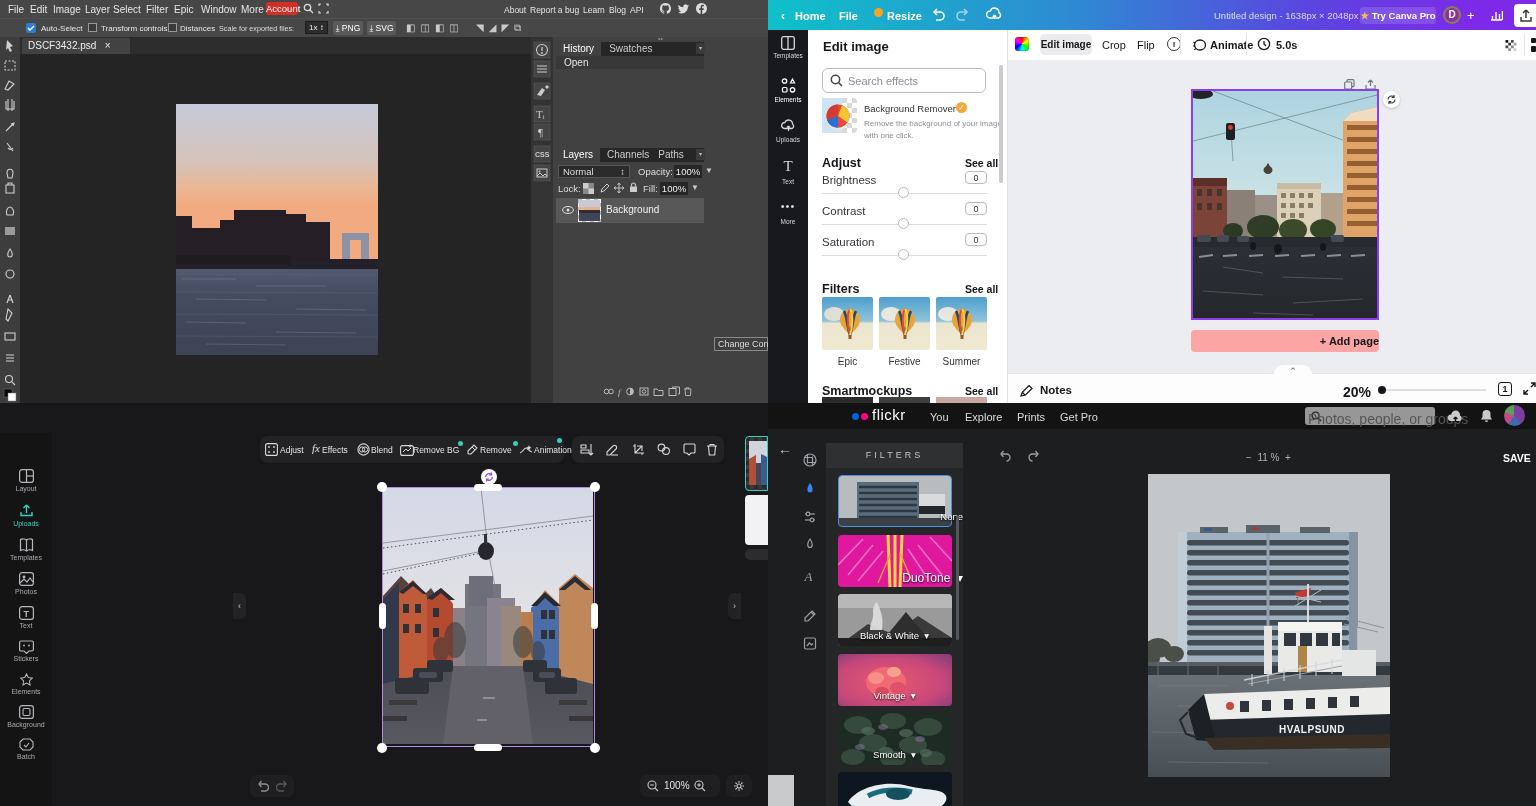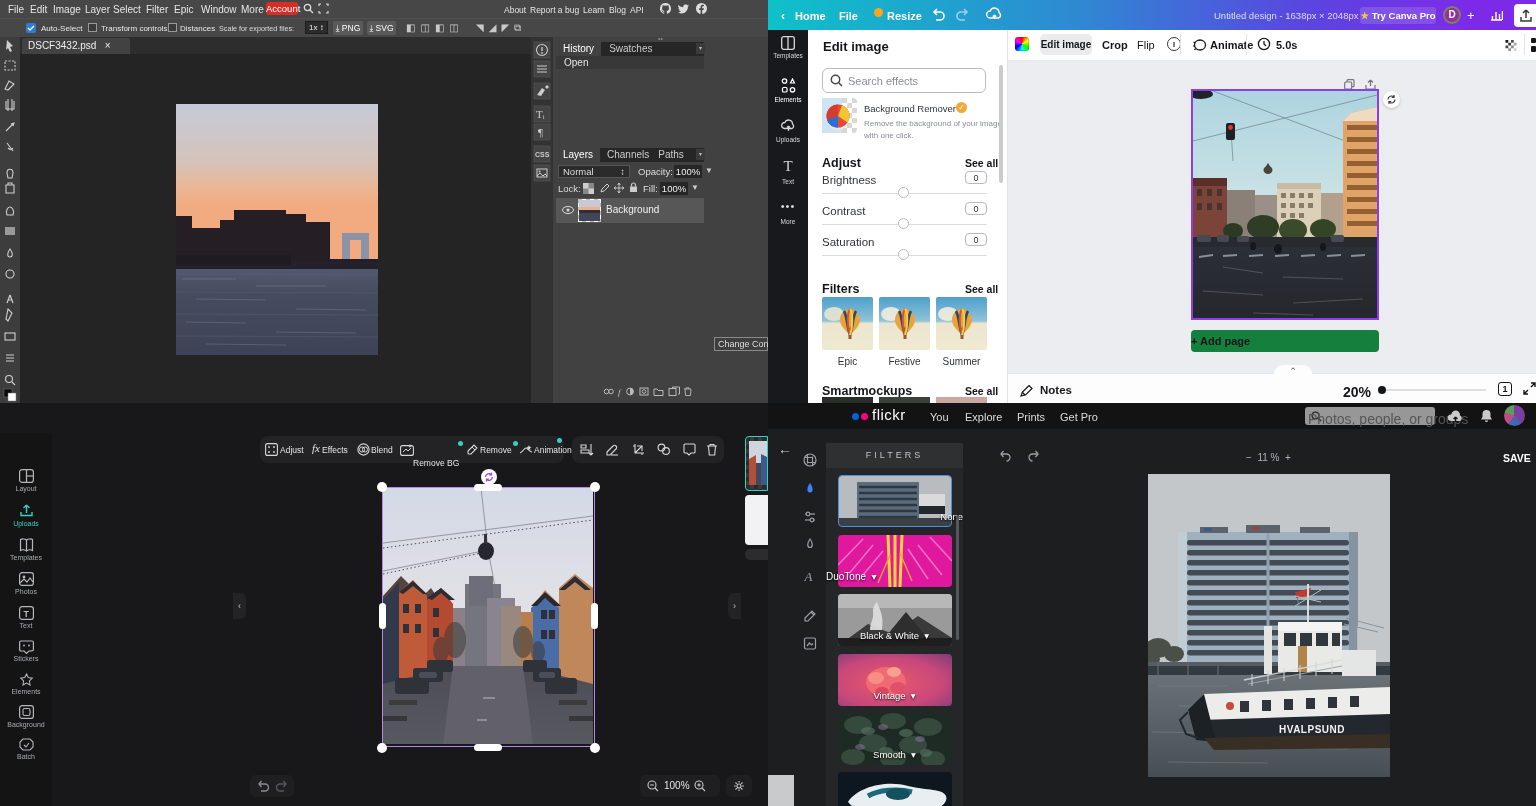--- a/index.html
+++ b/index.html
@@ -286,21 +286,21 @@
         </svg>
     <span class="a" style="left:746px;top:4px;width:26px;height:23px;background:#fff;border-radius:4px"></span>
     <svg class="a" style="left:751px;top:8px" width="14" height="15" viewBox="0 0 14 15">
           <path d="M7 10V2m0 0L4 5m3-3l3 3" stroke="#3a3a3a" stroke-width="1.5" fill="none"></path>
           <path d="M2 9v4h10V9" stroke="#3a3a3a" stroke-width="1.5" fill="none"></path>
         </svg>
   </div>
   <div class="row2 a">
     <span class="a" style="left:247px;top:7px;width:14px;height:14px;border-radius:3px;background:conic-gradient(#f00,#ff0,#0f0,#0ff,#00f,#f0f,#f00);box-shadow:inset 0 0 0 1px rgba(0,0,0,.15)"></span>
     <span class="a" style="left:272px;top:4px;width:52px;height:21px;background:#ebebee;border-radius:5px;color:#15161a;font-size:10px;font-weight:bold;text-align:center;line-height:21px;white-space:nowrap">Edit image</span>
-    <span class="a" style="left:334px;top:9px;font-size:11px;font-weight:bold;color:#15161a">Crop</span>
+    <span class="a" style="left:334px;top:9px;font-size:11px;font-weight:normal;color:#15161a">Crop</span>
     <span class="a" style="left:369px;top:9px;font-size:11px;font-weight:normal;color:#15161a">Flip</span>
     <span class="a" style="left:399px;top:7px;width:14px;height:14px;border:1.4px solid #3a3a3e;border-radius:50%;color:#3a3a3e;font-size:9px;text-align:center;line-height:13px;font-weight:bold">ı</span>
     <span class="a" style="left:412px;top:4px;height:21px;border-left:1px solid #e4e4e8"></span>
     <svg class="a" style="left:424px;top:8px" width="15" height="14" viewBox="0 0 15 14">
           <path d="M8 2c3 0 5.5 2 5.5 5S11 12 8 12 2.5 10 2.5 7 5 2 8 2z" fill="none" stroke="#15161a" stroke-width="1.3"></path>
           <path d="M1.5 4l1.8 1M1 8h2M2 11.5L4 11" stroke="#15161a" stroke-width="1.1"></path>
         </svg>
     <span class="a" style="left:442px;top:9px;font-size:11px;font-weight:bold;color:#15161a">Animate</span>
     <span class="a" style="left:478px;top:4px;height:21px;border-left:1px solid #e4e4e8"></span>
     <svg class="a" style="left:489px;top:7px" width="14" height="14" viewBox="0 0 14 14">
@@ -539,21 +539,21 @@
             <path d="M100 212l70-4"></path>
             <path d="M60 222l60 2"></path>
       </g>
       <g fill="#14171c">
             <ellipse cx="85" cy="158" rx="4" ry="5"></ellipse>
             <ellipse cx="60" cy="155" rx="3" ry="4"></ellipse>
             <ellipse cx="130" cy="156" rx="3" ry="4"></ellipse>
           </g>
     </svg>
   </div>
-  <span class="a" style="left:423px;top:330px;width:188px;height:22px;background:#15803d;border-radius:4px;color:#15161a;font-size:11px;font-weight:bold;text-align:left;line-height:22px">+ Add page</span>
+  <span class="a" style="left:423px;top:330px;width:188px;height:22px;background:#fca5a5;border-radius:4px;color:#15161a;font-size:11px;font-weight:bold;text-align:right;line-height:22px">+ Add page</span>
   <div class="botbar a">
     <svg class="a" style="left:12px;top:11px" width="13" height="12" viewBox="0 0 13 12">
           <path d="M1 11l1.5-4L9 .5l3 3L5.5 10z" fill="none" stroke="#15161a" stroke-width="1.2"></path>
           <path d="M2 7l3 3" stroke="#15161a" stroke-width="1.2"></path>
         </svg>
     <span class="a" style="left:32px;top:10px;font-size:11.5px;font-weight:bold;color:#15161a">Notes</span>
     <span class="a" style="left:266px;top:-9px;width:38px;height:14px;background:#fdfdfd;border-radius:9px 9px 0 0;text-align:center;color:#55585e;font-size:9px;line-height:12px">⌃</span>
     <span class="a" style="left:335px;top:10px;font-size:14px;font-weight:bold;color:#15161a">20%</span>
     <span class="a" style="left:370px;top:12px;width:8px;height:8px;background:#15161a;border-radius:50%"></span>
     <span class="a" style="left:378px;top:15px;width:100px;border-top:2px solid #dddfe3"></span>
@@ -630,21 +630,21 @@
           <circle cx="6.5" cy="6.5" r="5.6" fill="none" stroke="#d8d8da" stroke-width="1.1"></circle>
           <circle cx="5" cy="6.5" r="2.6" fill="none" stroke="#d8d8da" stroke-width="1"></circle>
           <circle cx="8" cy="6.5" r="2.6" fill="none" stroke="#d8d8da" stroke-width="1"></circle>
         </svg>
     <span class="a" style="left:111px;top:9px">Blend</span>
     <svg class="a" style="left:140px;top:7px" width="14" height="13" viewBox="0 0 14 13">
           <rect x="0.6" y="2.6" width="12.8" height="9.8" rx="2" fill="none" stroke="#d8d8da" stroke-width="1.1"></rect>
           <path d="M3 9l3-3 2 2 3-3" fill="none" stroke="#d8d8da" stroke-width="1"></path>
           <path d="M10 1l.6 1.4L12 3l-1.4.6L10 5l-.6-1.4L8 3l1.4-.6z" fill="#d8d8da"></path>
         </svg>
-    <span class="a" style="left:153px;top:22px">Remove BG</span>
+    <span class="a" style="left:153px;top:9px">Remove BG</span>
     <span class="a" style="left:198px;top:5px;width:5px;height:5px;background:#35d0c0;border-radius:50%"></span>
     <svg class="a" style="left:206px;top:7px" width="13" height="13" viewBox="0 0 13 13">
           <path d="M2 8L8 2l3 3-6 6H3a1 1 0 01-1-1z" fill="none" stroke="#d8d8da" stroke-width="1.1"></path>
           <path d="M6 4l3 3" stroke="#d8d8da" stroke-width="1"></path>
         </svg>
     <span class="a" style="left:220px;top:9px">Remove</span>
     <span class="a" style="left:253px;top:5px;width:5px;height:5px;background:#35d0c0;border-radius:50%"></span>
     <svg class="a" style="left:259px;top:8px" width="14" height="11" viewBox="0 0 14 11">
           <path d="M1 9c3-1 4-5 6-5s3 4 6 4" fill="none" stroke="#d8d8da" stroke-width="1.1"></path>
           <path d="M10 2l1.2 2.6L14 5l-2.2 1.8.6 3L10 8l-2.4 1.8.6-3L6 5l2.8-.4z" fill="#d8d8da" transform="scale(.62) translate(6 0)"></path>
@@ -892,21 +892,21 @@
               <line x1="64" y1="0" x2="62" y2="52"></line>
             </g>
         <g stroke="#f070c8" stroke-width="1.6">
               <path d="M10 40L35 10M20 46L45 16M0 30L25 4M90 44L70 14M104 40L80 10M114 26L92 2"></path>
             </g>
         <g stroke="#f8a03a" stroke-width="1.4">
               <path d="M40 48L52 20M74 46L62 18"></path>
             </g>
       </svg>
     </div>
-    <span class="a" style="left:0;top:128px;width:137px;text-align:left;color:#fff;font-size:10px;text-shadow:0 1px 2px #000">DuoTone &nbsp;▾</span>
+    <span class="a" style="left:0;top:128px;width:137px;text-align:right;color:#fff;font-size:12px;text-shadow:0 1px 2px #000">DuoTone &nbsp;▾</span>
     <div class="a" style="left:12px;top:151px;width:114px;height:52px;border-radius:4px;overflow:hidden">
       <svg width="114" height="52" viewBox="0 0 114 52">
             <rect width="114" height="52" fill="#9a9a9a"></rect>
             <rect width="114" height="14" fill="#b8b8b8"></rect>
             <polygon points="0,52 30,30 55,40 80,22 114,44 114,52" fill="#3a3a3a"></polygon>
             <polygon points="40,52 68,18 96,52" fill="#2e2e2e"></polygon>
             <path d="M32 36c0-8 4-10 3-18 0-6 2-8 4-10 3 8 7 14 5 28z" fill="#dcdcdc" opacity=".95"></path>
             <rect y="44" width="114" height="8" fill="#1e1e1e"></rect>
           </svg>
     </div>

